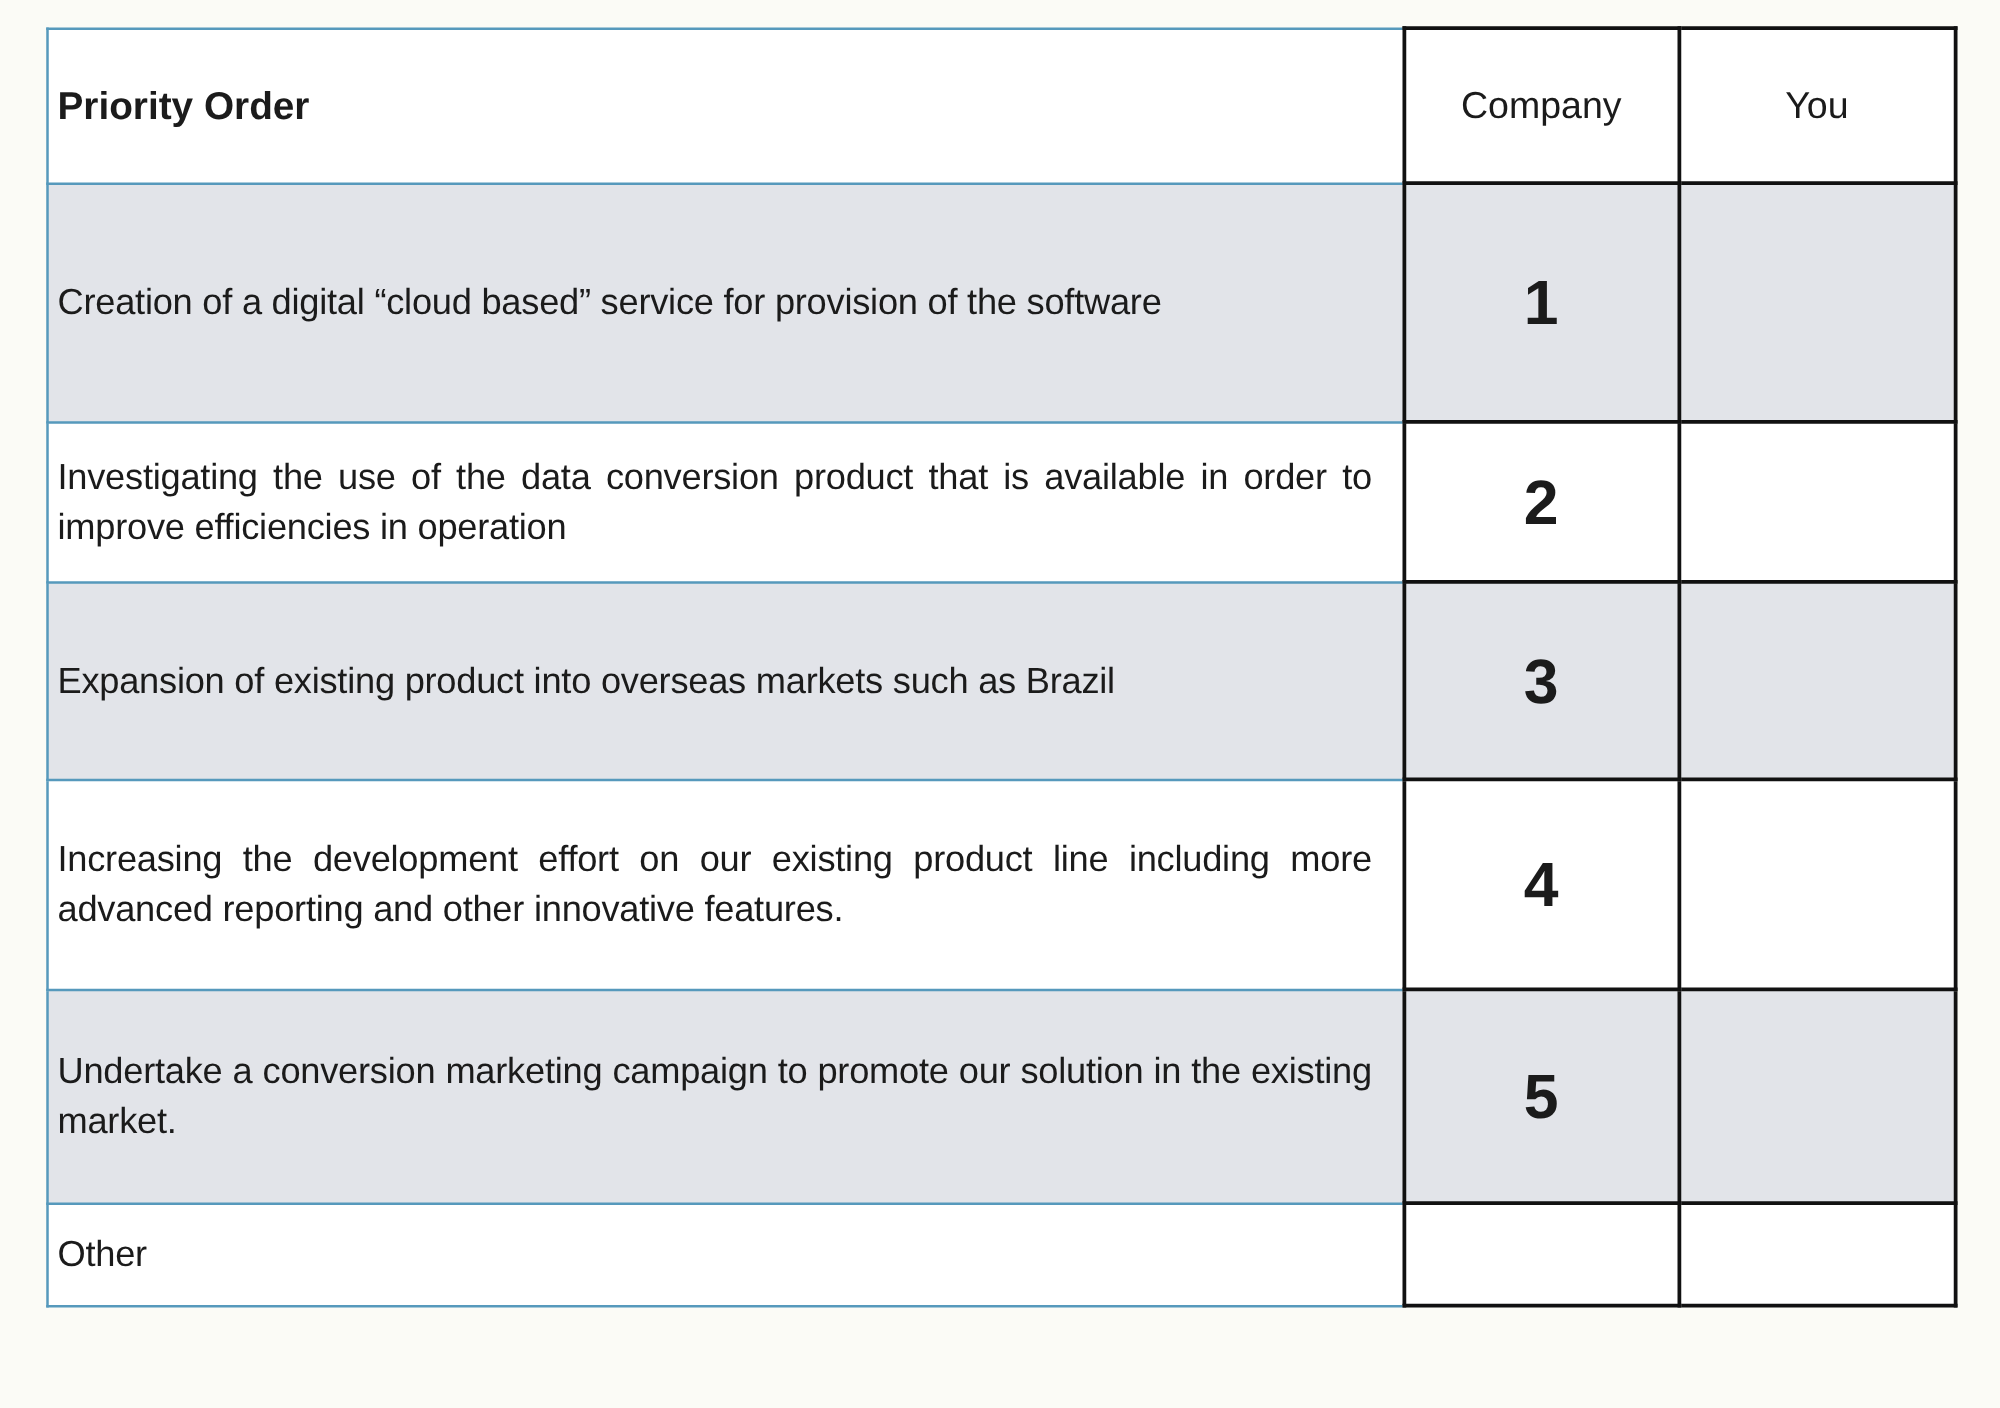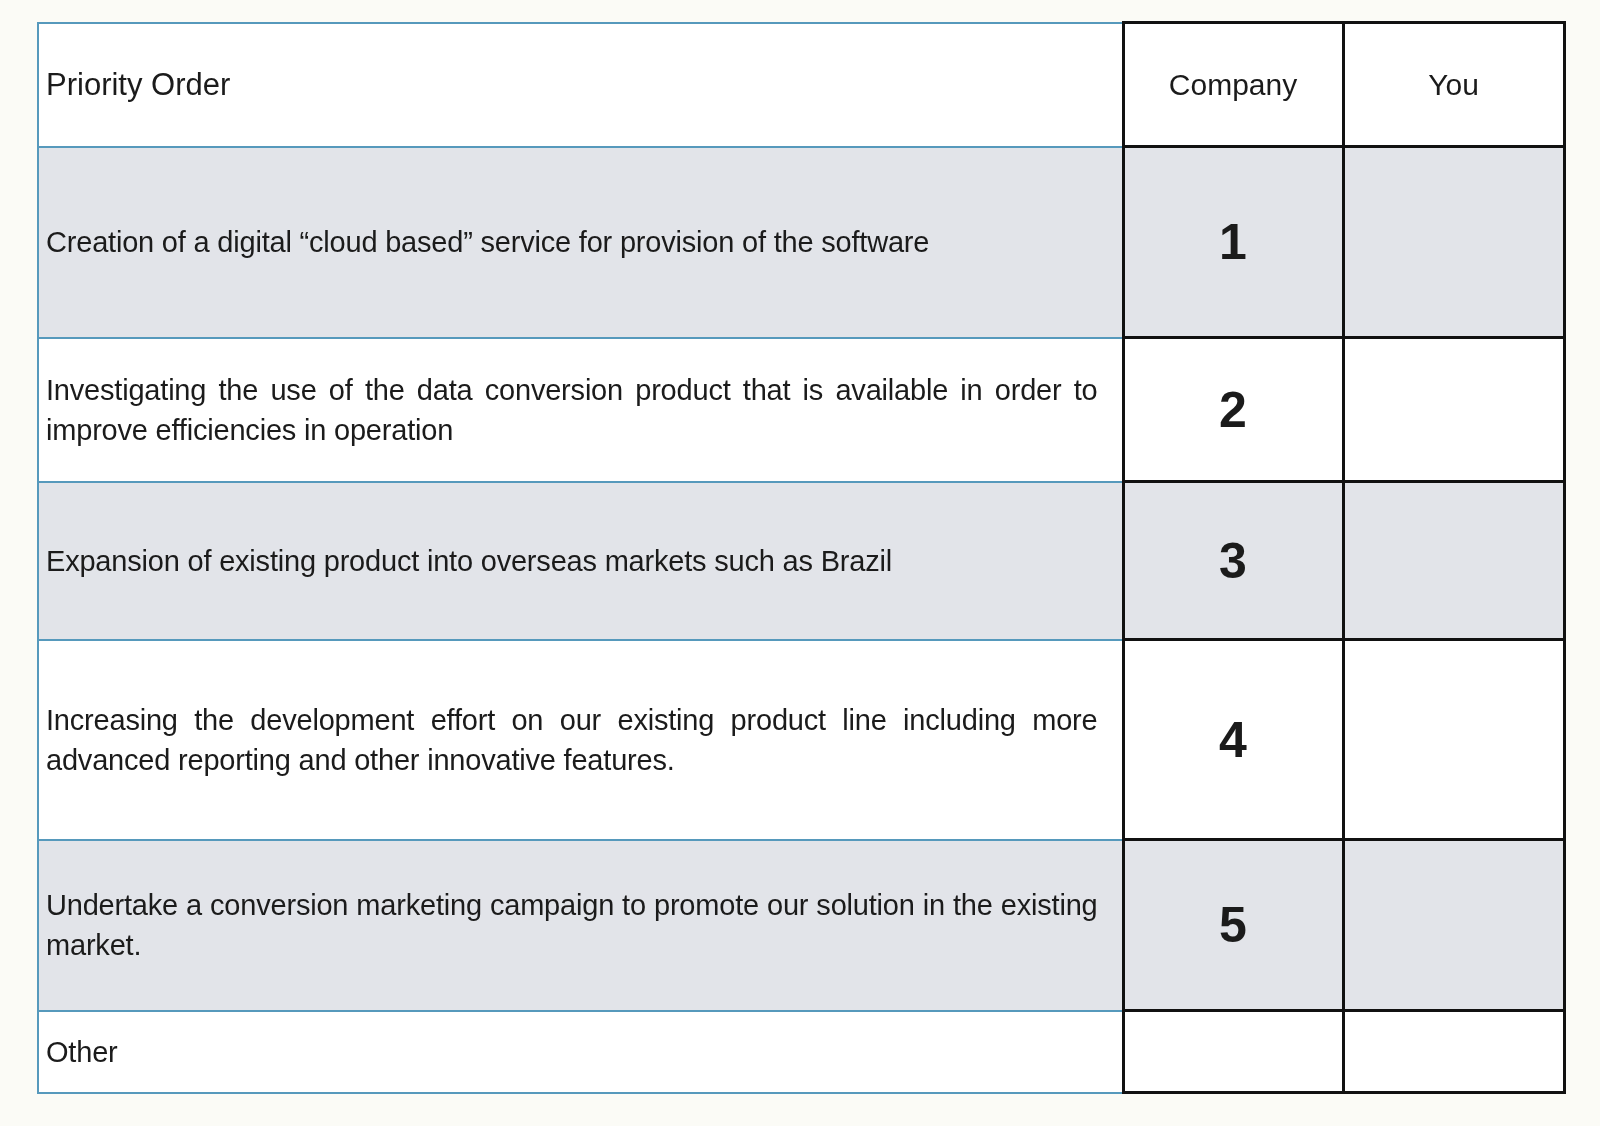--- a/index.html
+++ b/index.html
@@ -45,32 +45,32 @@
   }
   td.rank-value {
     font-size: 50px;
     font-weight: bold;
   }
   td.col-header {
     font-size: 30px;
     font-weight: normal;
   }
   td.priority-header {
-    font-weight: normal;
+    font-weight: bold;
     font-size: 31px;
     letter-spacing: 0;
     text-align: left;
   }
   tr.shaded td { background: #E2E4E9; }
 
   tr.r-header { height: 124px; }
   tr.r-1 { height: 191px; }
-  tr.r-2 { height: 144px; margin-left: 16px; }
+  tr.r-2 { height: 128px; margin-left: 16px; }
   tr.r-3 { height: 158px; }
-  tr.r-4 { height: 200px; }
+  tr.r-4 { height: 168px; }
   tr.r-5 { height: 171px; }
   tr.r-6 { height: 82px; }
 </style>
 </head>
 <body>
 
 <div class="sheet">
   <table class="priority-table">
     <colgroup>
       <col class="c-desc">

